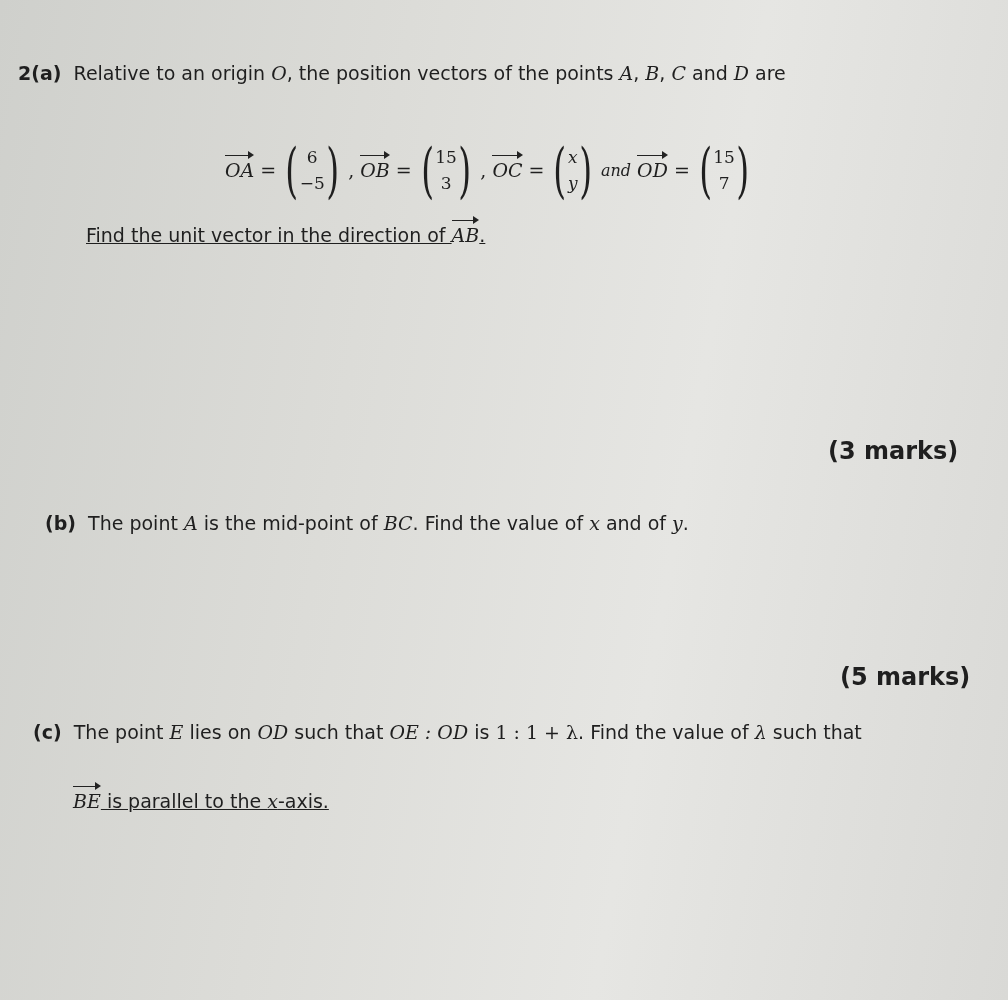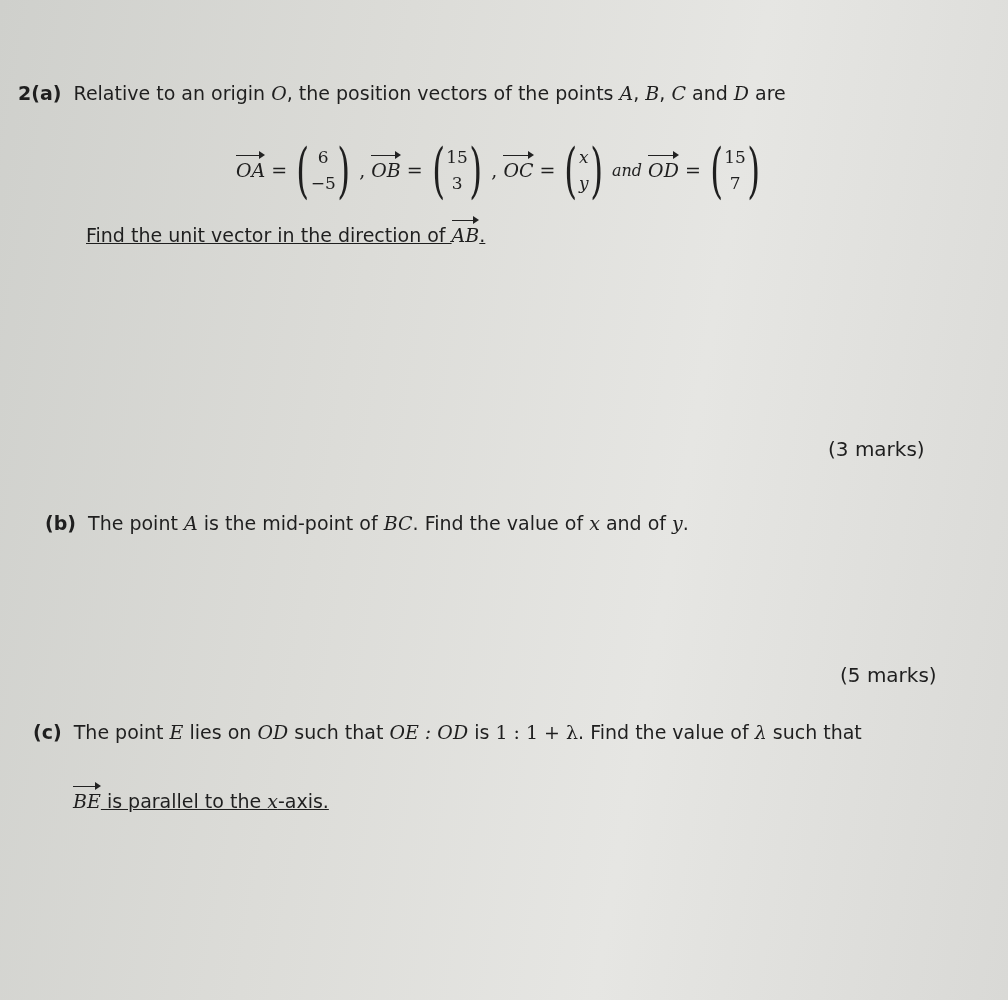--- a/index.html
+++ b/index.html
@@ -8,30 +8,30 @@
     background: linear-gradient(100deg, #cfd0cc 0%, #dcdcd8 35%, #e6e6e3 65%, #d9d9d6 100%);
     font-family: "DejaVu Sans", sans-serif; color:#1f1f1f;
   }
   .line { position:absolute; font-size:19px; white-space:nowrap; }
   .m { font-family:"DejaVu Serif", serif; font-style:italic; }
   .rm { font-family:"DejaVu Serif", serif; }
   .num { font-weight:bold; }
   .vec { display:inline-block; position:relative; font-family:"DejaVu Serif", serif; font-style:italic; }
   .vec::before { content:""; position:absolute; left:0; right:2px; top:-4px; border-top:1.5px solid #222; }
   .vec::after { content:""; position:absolute; right:0; top:-8px; border-left:6px solid #222; border-top:4px solid transparent; border-bottom:4px solid transparent; }
-  .eqrow { position:absolute; top:140px; left:236px; display:flex; align-items:center; font-family:"DejaVu Serif", serif; font-size:19px; }
+  .eqrow { position:absolute; top:140px; left:225px; display:flex; align-items:center; font-family:"DejaVu Serif", serif; font-size:19px; }
   .col { display:inline-flex; align-items:center; margin:0 4px; }
   .paren { font-size:60px; font-weight:100; line-height:1; transform:scaleX(0.55); }
   .colvals { display:flex; flex-direction:column; align-items:center; font-size:17px; line-height:26px; margin:0 -4px; }
-  .marks { position:absolute; font-weight:normal; font-size:20px; }
+  .marks { position:absolute; font-weight:bold; font-size:24px; }
 </style>
 </head>
 <body>
 
-<div class="line" style="top:62px; left:18px;margin-top:20px;">
+<div class="line" style="top:62px; left:18px;">
   <span class="num">2</span><span class="num">(a)</span>&nbsp;&nbsp;<span>Relative to an origin </span><span class="m">O</span><span>, the position vectors of the points </span><span class="m">A</span><span>, </span><span class="m">B</span><span>, </span><span class="m">C</span><span> and </span><span class="m">D</span><span> are</span>
 </div>
 
 <div class="eqrow">
   <span class="vec">OA</span>&nbsp;=
   <span class="col">
       <span class="paren">(</span>
       <span class="colvals">
         <span>6</span>
         <span>−5</span>

